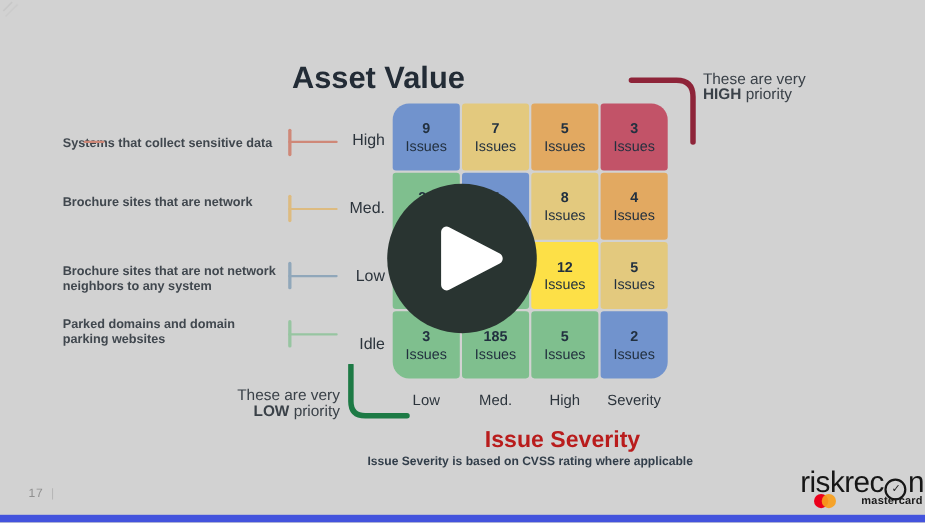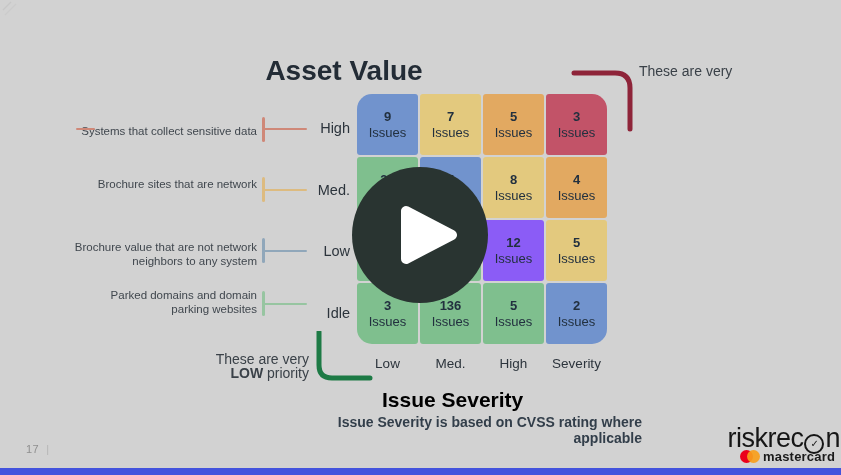--- a/index.html
+++ b/index.html
@@ -7,41 +7,41 @@
     width:841px;height:475px;position:relative;overflow:hidden;
     background:#d2d2d2;
     font-family:"Liberation Sans","DejaVu Sans",sans-serif;
     color:#232c36;
   }
   .abs{position:absolute;}
 
   
   .title-top{left:244px;top:55px;width:200px;text-align:center;
     font-size:28px;font-weight:700;color:#232c36;}
-  .title-bottom{left:382px;top:388px;width:200px;text-align:left;
-    font-size:21px;font-weight:700;color:#000000;}
-  .subtitle-bottom{left:322px;top:414px;width:320px;text-align:right;
-    font-size:14px;font-weight:600;color:#323e4a;}
+  .title-bottom{left:382px;top:388px;width:200px;text-align:right;
+    font-size:21px;font-weight:700;color:#b91c1c;}
+  .subtitle-bottom{left:322px;top:414px;width:320px;text-align:center;
+    font-size:11px;font-weight:600;color:#323e4a;}
 
   
   .grid{left:357px;top:94px;display:grid;
     grid-template-columns:repeat(4,61px);grid-template-rows:repeat(4,61px);gap:2px;}
   .cell{display:flex;flex-direction:column;align-items:center;justify-content:center;
     font-size:13px;line-height:16px;color:#22303f;border-radius:3px;}
   .cell .num{font-weight:700;}
   .grid .cell:nth-child(1){border-top-left-radius:15px;}
   .grid .cell:nth-child(4){border-top-right-radius:15px;}
   .grid .cell:nth-child(13){border-bottom-left-radius:15px;}
   .grid .cell:nth-child(16){border-bottom-right-radius:15px;}
 
   .row-label{width:60px;text-align:right;font-size:14.5px;color:#2c343c;left:290px;}
   .col-label{width:61px;text-align:center;top:356px;font-size:13.5px;color:#2c343c;}
 
   
-  .ann{left:57px;width:200px;text-align:right;font-size:11.5px;line-height:14px;color:#40474e;}
+  .ann{left:57px;width:200px;font-size:11.5px;line-height:14px;color:#40474e;font-weight:bold;}
   .tick{width:3px;height:25px;left:262px;border-radius:2px;}
   .hline{height:2px;left:262px;width:45px;border-radius:2px;}
   .stub{height:2px;left:76px;width:19px;border-radius:2px;}
 
   
   .note{font-size:14px;line-height:14px;color:#3a4148;}
   .note b{font-weight:700;}
   .note-high{left:639px;top:64px;width:115px;text-align:left;}
   .note-low{left:199px;top:352px;width:110px;text-align:right;}
 
@@ -55,21 +55,21 @@
   .logo{left:694px;top:425px;width:146px;text-align:right;
     font-size:27px;font-weight:500;letter-spacing:-0.5px;color:#161616;line-height:26px;}
   .logo-o{display:inline-flex;align-items:center;justify-content:center;
     width:16px;height:16px;border:2.5px solid #161616;border-radius:50%;
     font-size:10px;font-weight:700;vertical-align:baseline;position:relative;top:0px;margin:0 1px;}
   .mc-row{left:740px;top:449px;display:flex;align-items:center;}
   .mc-circles{position:relative;width:20px;height:13px;}
   .mc-c{position:absolute;width:13px;height:13px;border-radius:50%;top:0;}
   .mc-red{left:0;background:#eb001b;}
   .mc-org{left:7px;background:#f79e1b;opacity:0.92;}
-  .mc-label{font-size:13px;font-weight:700;color:#1a1a1a;margin-left:3px;letter-spacing:0.2px;text-align:right;}
+  .mc-label{font-size:10px;font-weight:700;color:#1a1a1a;margin-left:23px;letter-spacing:0.2px;text-align:right;}
 
   
   .progress{left:0;top:468px;width:841px;height:7px;cursor:pointer;}
   .watermark{left:2px;top:1px;opacity:0.5;}
 </style>
 </head>
 <body>
 
 <svg class="abs watermark" width="16" height="16">
   <line x1="1" y1="9" x2="9" y2="1" stroke="#bdbdbd" stroke-width="1.5"></line>
@@ -114,35 +114,35 @@
     </div>
 
   <div class="cell" style="background: rgb(127, 191, 142);">
       <span class="num"></span>
       <span class="lbl"></span>
     </div>
   <div class="cell" style="background: rgb(127, 191, 142);">
       <span class="num"></span>
       <span class="lbl"></span>
     </div>
-  <div class="cell" style="background: #8b5cf6; align-items: center;">
+  <div class="cell" style="background: #fde047; align-items: center;">
       <span class="num">12</span>
       <span class="lbl">Issues</span>
     </div>
   <div class="cell" style="background: rgb(227, 201, 126);">
       <span class="num">5</span>
       <span class="lbl">Issues</span>
     </div>
 
   <div class="cell" style="background: rgb(127, 191, 142);">
       <span class="num">3</span>
       <span class="lbl">Issues</span>
     </div>
   <div class="cell" style="background: rgb(127, 191, 142);">
-      <span class="num">136</span>
+      <span class="num">185</span>
       <span class="lbl">Issues</span>
     </div>
   <div class="cell" style="background: rgb(127, 191, 142);">
       <span class="num">5</span>
       <span class="lbl">Issues</span>
     </div>
   <div class="cell" style="background: rgb(113, 147, 205);">
       <span class="num">2</span>
       <span class="lbl">Issues</span>
     </div>
@@ -159,21 +159,21 @@
 <div class="abs col-label" style="left:546px;">Severity</div>
 
 <div class="abs ann" style="top:124px;">
   <div>Systems that collect sensitive data</div>
   <div></div>
 </div>
 <div class="abs ann" style="top:177px;">
   <div>Brochure sites that are network</div>
 </div>
 <div class="abs ann" style="top:240px;">
-  <div>Brochure value that are not network</div>
+  <div>Brochure sites that are not network</div>
   <div>neighbors to any system</div>
 </div>
 <div class="abs ann" style="top:288px;">
   <div>Parked domains and domain</div>
   <div>parking websites</div>
 </div>
 
 <div class="abs stub" style="top: 128px; background: rgb(207, 136, 120);"></div>
 <div class="abs tick" style="top: 117px; background: rgb(207, 136, 120);"></div>
 <div class="abs hline" style="top: 128px; background: rgb(207, 136, 120);"></div>
@@ -182,20 +182,21 @@
 <div class="abs tick" style="top: 238px; background: rgb(144, 167, 186);"></div>
 <div class="abs hline" style="top: 250px; background: rgb(144, 167, 186);"></div>
 <div class="abs tick" style="top: 291px; background: rgb(151, 197, 161);"></div>
 <div class="abs hline" style="top: 303px; background: rgb(151, 197, 161);"></div>
 
 <svg class="abs" style="left:570px;top:66px;" width="66" height="68">
   <path d="M4,7 H45 Q60,7 60,22 V63" fill="none" stroke-width="5" stroke-linecap="round" stroke="#8e2439"></path>
 </svg>
 <div class="abs note note-high">
   <div>These are very</div>
+  <div><b>HIGH</b><span> priority</span></div>
 </div>
 
 <svg class="abs" style="left:300px;top:331px;" width="75" height="52">
   <path d="M19,1 V34 Q19,47 32,47 H70" fill="none" stroke-width="5" stroke-linecap="round" stroke="#1d7a45"></path>
 </svg>
 <div class="abs note note-low">
   <div>These are very</div>
   <div><b>LOW</b><span> priority</span></div>
 </div>
 

